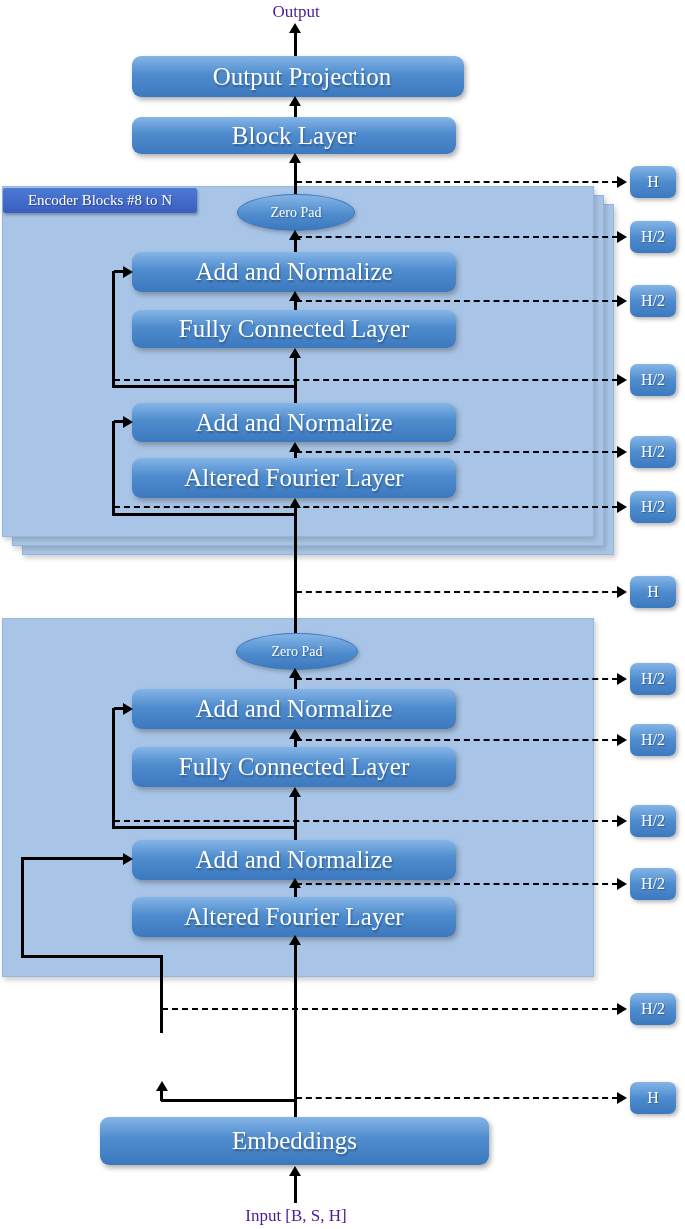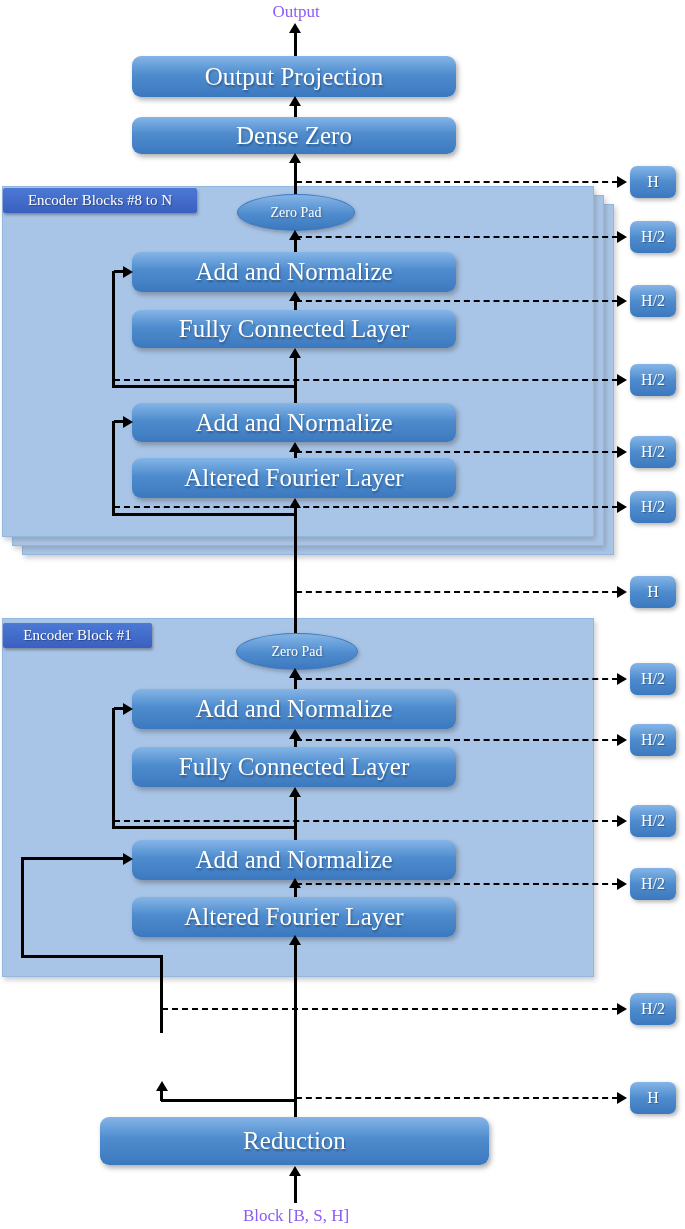--- a/index.html
+++ b/index.html
@@ -57,55 +57,54 @@
   .head-up{
     position:absolute;width:0;height:0;z-index:6;
     border-left:6px solid transparent;border-right:6px solid transparent;
     border-bottom:10px solid var(--line);
   }
   .head-right{
     position:absolute;width:0;height:0;z-index:6;
     border-top:6px solid transparent;border-bottom:6px solid transparent;
     border-left:10px solid var(--line);
   }
-  .iotext{position:absolute;color:#8b5cf6;font-size:17px;text-align:center;z-index:4;}
+  .iotext{position:absolute;color:#4c1d95;font-size:17px;text-align:center;z-index:4;}
 </style>
 </head>
 <body>
 
 <div id="canvas">
 
   <div class="iotext" style="left:246px;top:2px;width:100px;">Output</div>
 
   <div class="container" style="left:22px;top:204px;width:590px;height:349px;"></div>
   <div class="container" style="left:12px;top:195px;width:590px;height:349px;z-index:2;"></div>
   <div class="container" style="left:2px;top:186px;width:590px;height:349px;z-index:3;"></div>
   <div class="clabel" style="left:3px;top:188px;width:194px;height:25px;">Encoder Blocks #8 to N</div>
 
   <div class="container" style="left:2px;top:618px;width:590px;height:357px;z-index:3;"></div>
-  <div class="clabel" style="left:3px;top:623px;width:149px;height:25px;">Encoder Block #1</div>
-
-  <div class="node" style="left:132px;top:56px;width:324px;height:41px;">Output Projection</div>
-  <div class="node" style="left:132px;top:117px;width:324px;height:37px;">Dense Zero</div>
+
+  <div class="node" style="left:132px;top:56px;width:324px;height:41px;padding-left:8px;">Output Projection</div>
+  <div class="node" style="left:132px;top:117px;width:324px;height:37px;">Block Layer</div>
 
   <div class="ellipse" style="left:237px;top:194px;width:116px;height:35px;">Zero Pad</div>
   <div class="node" style="left:132px;top:252px;width:324px;height:40px;">Add and Normalize</div>
   <div class="node" style="left:132px;top:310px;width:324px;height:38px;">Fully Connected Layer</div>
   <div class="node" style="left:132px;top:403px;width:324px;height:39px;">Add and Normalize</div>
   <div class="node" style="left:132px;top:458px;width:324px;height:40px;">Altered Fourier Layer</div>
 
   <div class="ellipse" style="left:236px;top:633px;width:120px;height:35px;">Zero Pad</div>
   <div class="node" style="left:132px;top:689px;width:324px;height:40px;">Add and Normalize</div>
   <div class="node" style="left:132px;top:747px;width:324px;height:40px;">Fully Connected Layer</div>
   <div class="node" style="left:132px;top:840px;width:324px;height:40px;">Add and Normalize</div>
   <div class="node" style="left:132px;top:897px;width:324px;height:40px;">Altered Fourier Layer</div>
 
-  <div class="node" style="left:100px;top:1117px;width:389px;height:48px;">Reduction</div>
-
-  <div class="iotext" style="left:196px;top:1206px;width:200px;">Block [B, S, H]</div>
+  <div class="node" style="left:100px;top:1117px;width:389px;height:48px;">Embeddings</div>
+
+  <div class="iotext" style="left:196px;top:1206px;width:200px;">Input [B, S, H]</div>
 
   <div class="tag" style="top:166px;">H</div>
   <div class="tag" style="top:221px;">H/2</div>
   <div class="tag" style="top:285px;">H/2</div>
   <div class="tag" style="top:364px;">H/2</div>
   <div class="tag" style="top:436px;">H/2</div>
   <div class="tag" style="top:491px;">H/2</div>
   <div class="tag" style="top:576px;">H</div>
   <div class="tag" style="top:663px;">H/2</div>
   <div class="tag" style="top:724px;">H/2</div>

